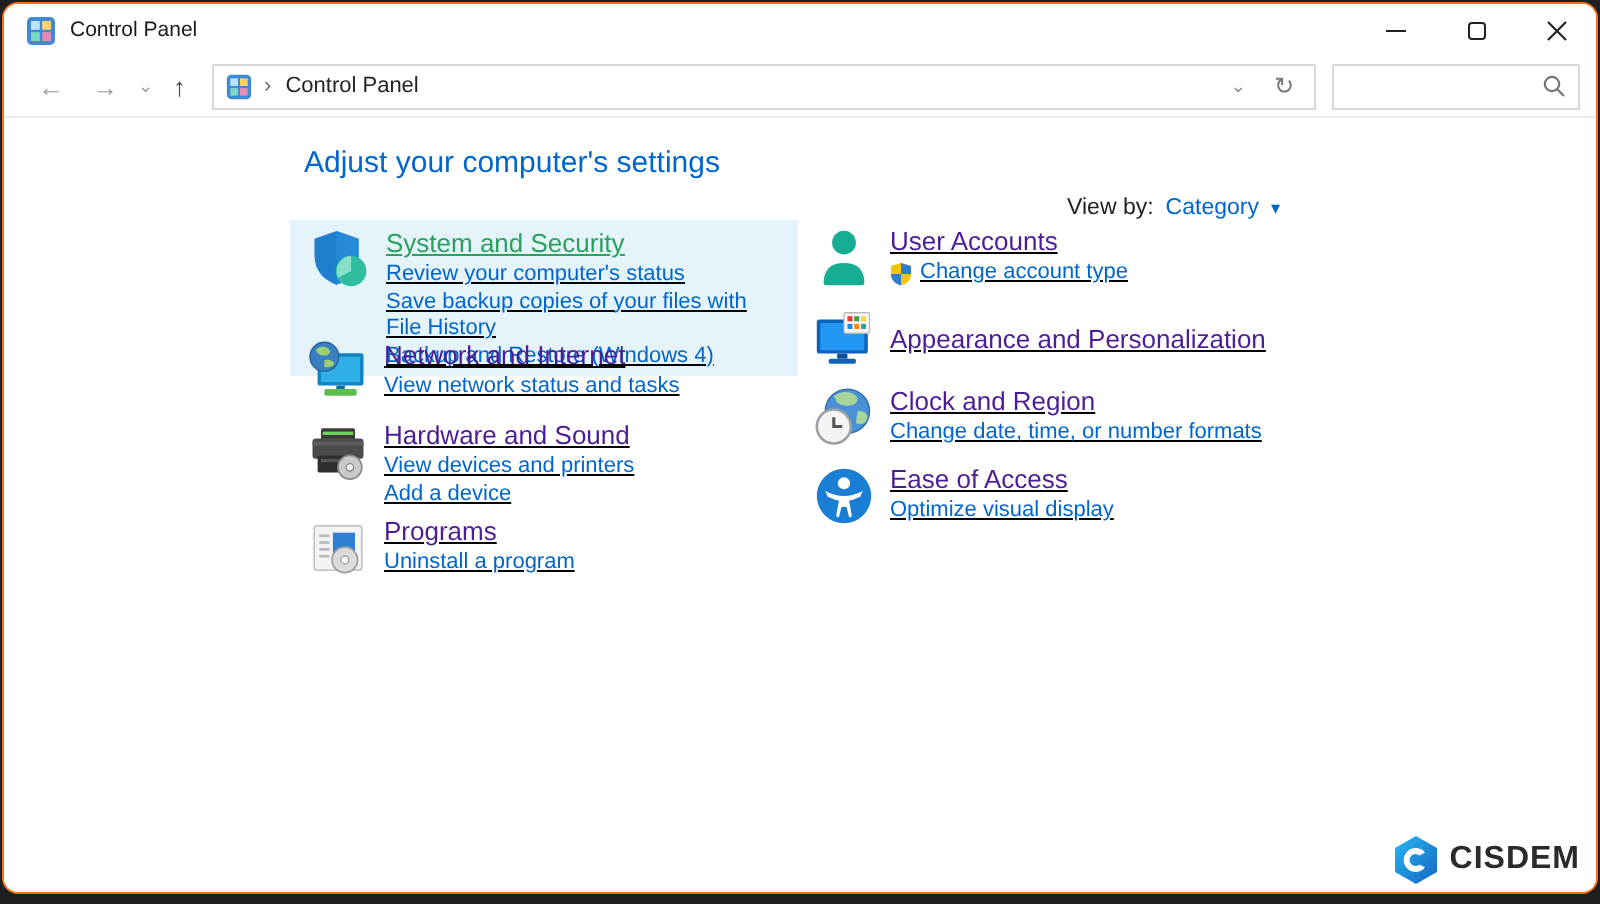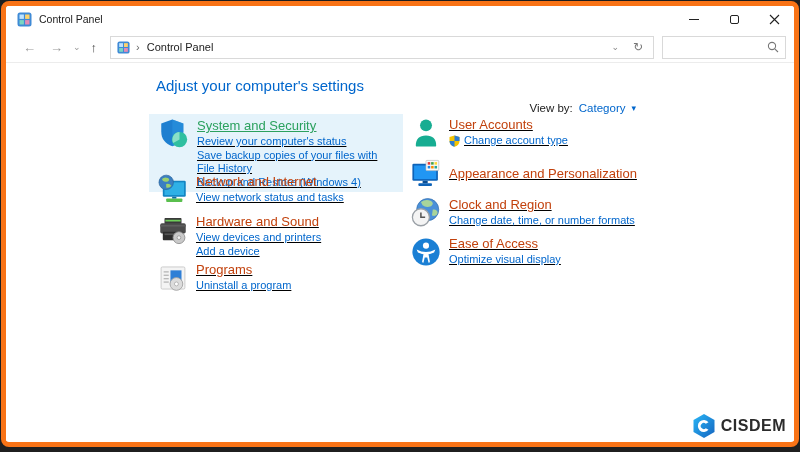--- a/index.html
+++ b/index.html
@@ -1,20 +1,20 @@
 <!DOCTYPE html>
 <html><head>
 <meta charset="utf-8">
 <style>
   * { margin:0; padding:0; box-sizing:border-box; }
   html,body { width:800px; height:452px; overflow:hidden; }
   body { background:#1f1f1f; font-family:"Liberation Sans","DejaVu Sans",sans-serif; position:relative; }
 
   .window { position:absolute; left:1px; right:1px; top:1px; bottom:5px;
-            background:#fff; border:5px solid #f97316; border-radius:8px; overflow:hidden; }
+            background:#fff; border:1px solid #f97316; border-radius:8px; overflow:hidden; }
 
   
   .titlebar { height:26px; display:flex; align-items:center; padding-left:11px; background:#fff; }
   .titlebar .app-icon { width:15px; height:15px; margin-right:7px; flex:0 0 auto; }
   .titlebar .title { font-size:10.5px; color:#1a1a1a; }
   .win-controls { margin-left:auto; display:flex; height:100%; }
   .win-btn { width:40px; height:100%; display:flex; align-items:center; justify-content:center; cursor:default; }
   .glyph-min { width:10px; height:1px; background:#222; }
   .glyph-max { width:9px; height:9px; border:1px solid #222; border-radius:2px; }
 
@@ -37,21 +37,21 @@
   
   .content { position:relative; height:calc(100% - 58px); background:#fff; }
   .page-heading { position:absolute; left:150px; top:14px; font-size:15px; color:#0066cc; }
   .view-by { position:absolute; right:158px; top:18px; font-size:11.5px; color:#222; display:flex; gap:6px; align-items:center;margin-top:21px; }
   .view-by .vb-value { color:#0066cc; }
   .view-by .vb-caret { color:#0066cc; font-size:9px; }
 
   .cat { position:absolute; display:flex; gap:6px; }
   .cat .cat-icon { width:34px; height:34px; flex:0 0 auto; }
   .cat .txt { display:flex; flex-direction:column; padding-top:0;text-decoration:underline; }
-  .cat-title { font-size:13px; color:#c2410c; text-decoration:none; line-height:17px; margin-bottom:1px; cursor:pointer; }
+  .cat-title { font-size:13px; color:#4c1d95; text-decoration:none; line-height:17px; margin-bottom:1px; cursor:pointer; }
   .cat-title.hovered { color:#2ba15e; text-decoration:underline; }
   .cat-link { font-size:11px; color:#0066cc; line-height:13.5px; text-decoration:none; cursor:pointer; display:flex; align-items:center; gap:4px; }
   .highlight { background:#e5f3fb; padding:3px 8px; }
 
   
   .watermark { position:absolute; right:8px; bottom:3px; display:flex; align-items:center; gap:5px; }
   .watermark .brand { font-size:16px; font-weight:bold; color:#2b2b2b; letter-spacing:0.5px; }
 </style>
 </head>
 <body>

